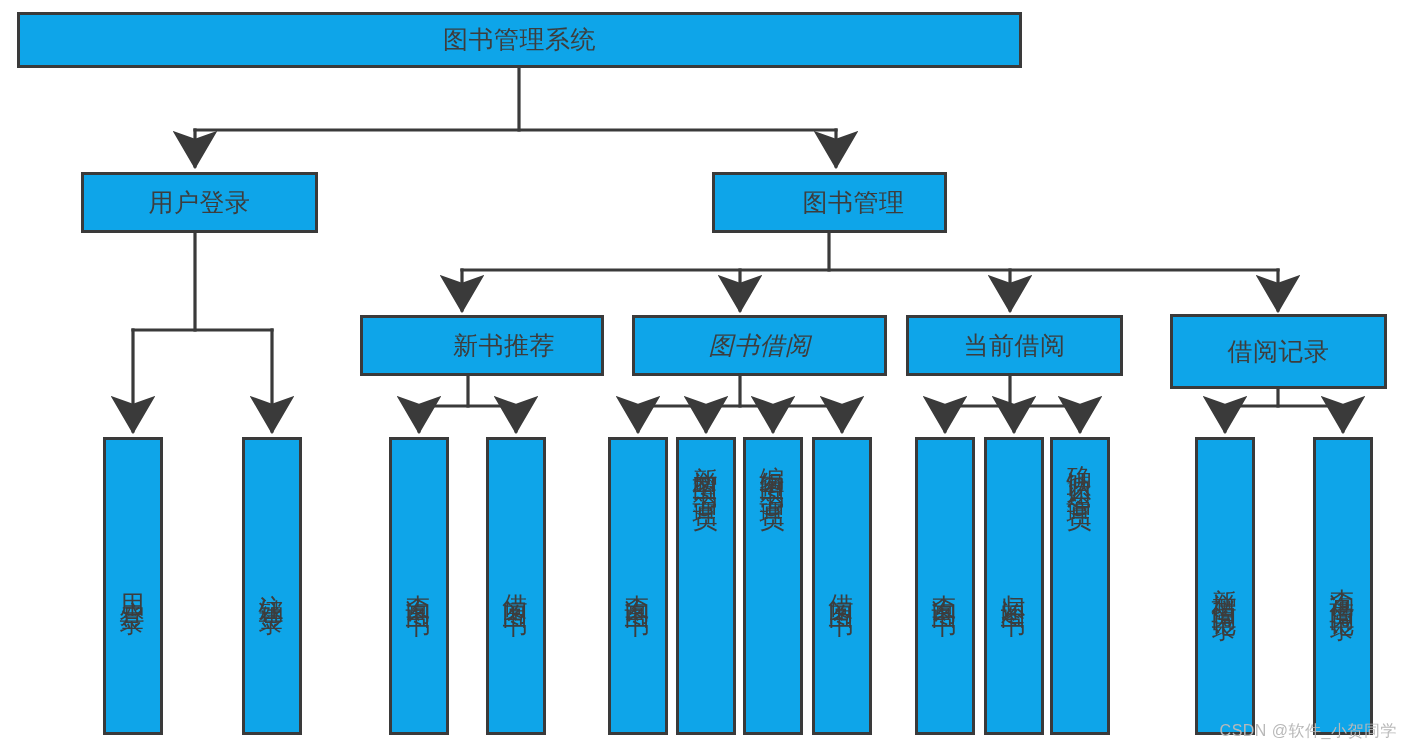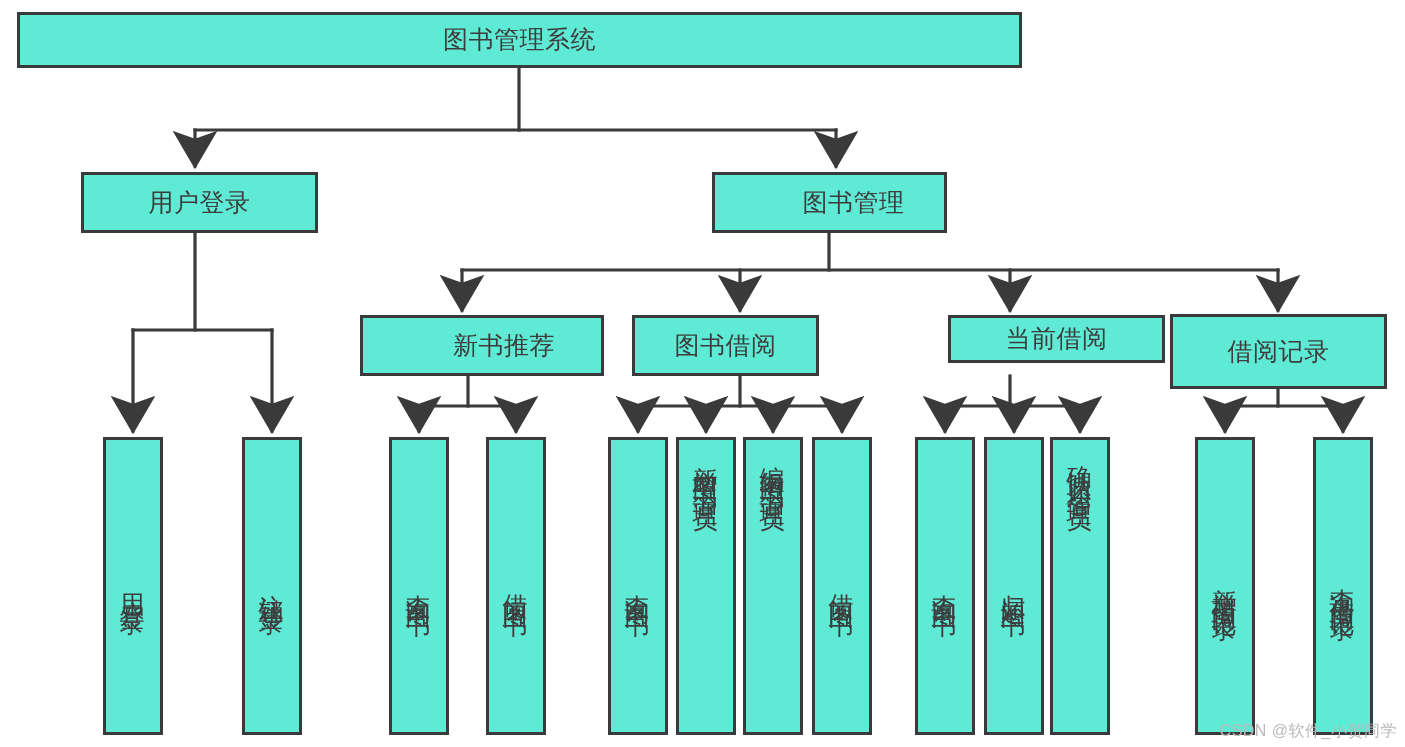--- a/index.html
+++ b/index.html
@@ -23,21 +23,21 @@
     left: 0;
     top: 0;
     width: 1405px;
     height: 747px;
     pointer-events: none;
   }
   .node {
     position: absolute;
     box-sizing: border-box;
     border: 3px solid #3a3a3a;
-    background: #5eead4;
+    background: #0ea5e9;
     display: flex;
     align-items: center;
     justify-content: center;
     color: #3d3d3d;
     z-index: 2;
   }
   .node.h {
     font-size: 25px;
     line-height: 1.1;
     letter-spacing: 0.5px;
@@ -138,24 +138,24 @@
   <div class="node h" style="left:81px; top:172px; width:237px; height:61px;">
     <span class="label-h">用户登录</span>
   </div>
   <div class="node h" style="left:712px; top:172px; width:235px; height:61px;padding-left:48px;">
     <span class="label-h">图书管理</span>
   </div>
 
   <div class="node h" style="left:360px; top:315px; width:244px; height:61px;padding-left:44px;">
     <span class="label-h">新书推荐</span>
   </div>
-  <div class="node h" style="left:632px; top:315px; width:187px; height:61px;">
+  <div class="node h" style="left:632px; top:315px; width:255px; height:61px;font-style:italic;">
     <span class="label-h">图书借阅</span>
   </div>
-  <div class="node h" style="left:948px; top:315px; width:217px; height:48px;">
+  <div class="node h" style="left:906px; top:315px; width:217px; height:61px;">
     <span class="label-h">当前借阅</span>
   </div>
   <div class="node h" style="left:1170px; top:314px; width:217px; height:75px;">
     <span class="label-h">借阅记录</span>
   </div>
 
   <div class="node v" style="left:103px; top:437px; width:60px; height:298px;">
     <span class="label-v">用户登录</span>
   </div>
   <div class="node v" style="left:242px; top:437px; width:60px; height:298px;">

